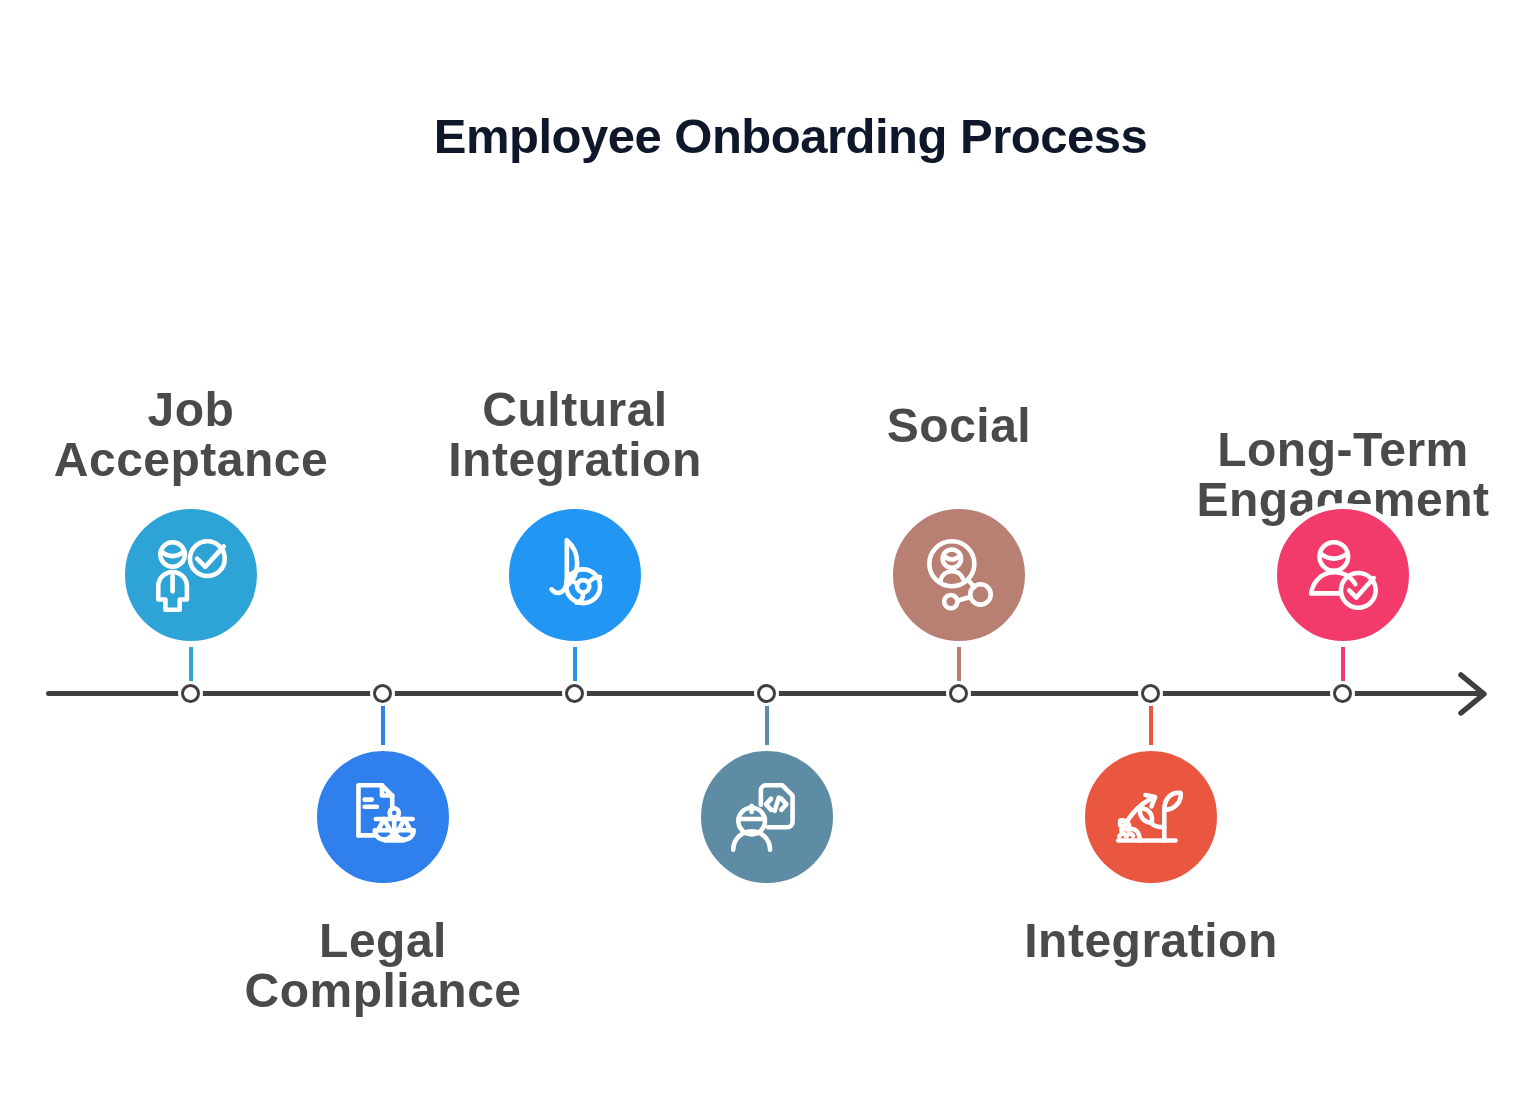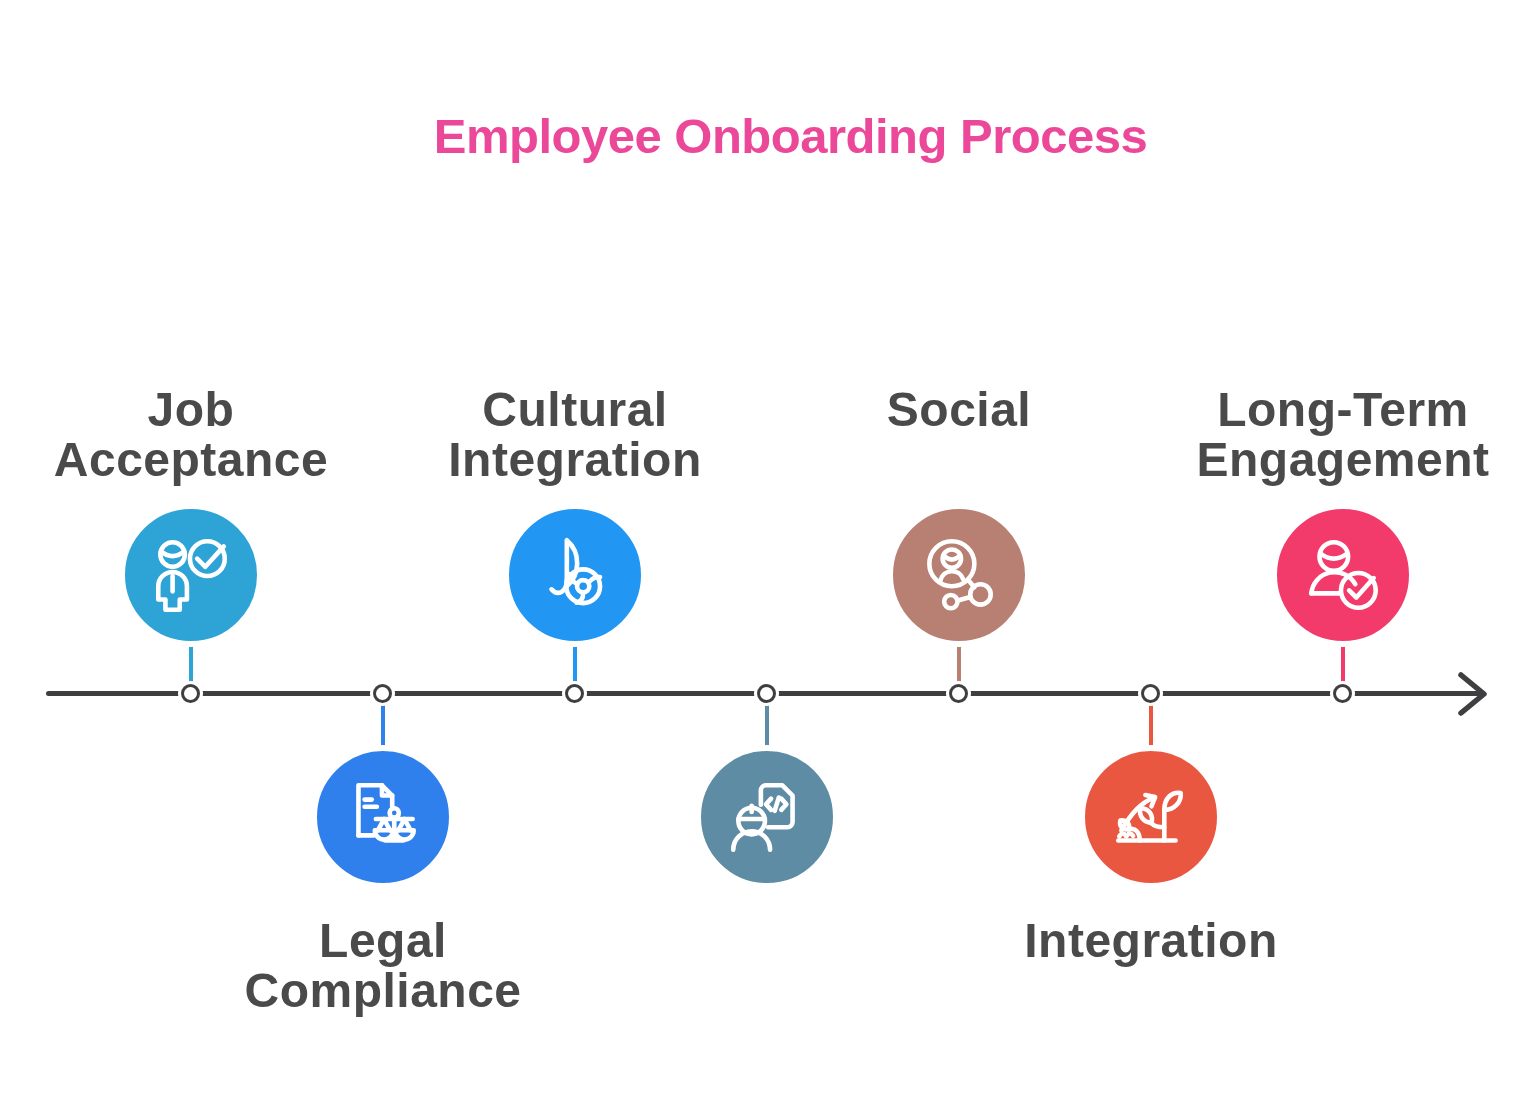--- a/index.html
+++ b/index.html
@@ -36,21 +36,21 @@
     font-weight:700; line-height:50px; letter-spacing:0.5px;
   }
   .label.top { top:385px; }
   .label.bottom { top:916px; }
 </style>
 </head>
 <body>
 
 <div class="canvas">
 
-  <div class="title" style="color: #ec4899; margin-left: 45px;">Employee Onboarding Process</div>
+  <div class="title" style="color: #0f172a; margin-left: 45px;">Employee Onboarding Process</div>
 
   <div class="tl-line" style="left: 46px; width: 1438px; background-color: rgb(63, 63, 66);"></div>
   <svg class="tl-arrow" width="34" height="48" viewBox="0 0 34 48">
     <path d="M5,5 L28,24 L5,43" fill="none" stroke-width="5.5" stroke-linecap="round" stroke-linejoin="round" style="stroke: rgb(63, 63, 66);"></path>
   </svg>
 
   <div class="stem top" style="left: 189px; background-color: rgb(46, 163, 214);"></div>
   <div class="label top" style="left: 11px; color: rgb(74, 74, 74);">
     <div>Job</div>
     <div>Acceptance</div>
@@ -118,21 +118,21 @@
       <path d="M58,26 L63,31.5 L58,37"></path>
       <circle cx="29" cy="48" r="13"></circle>
       <path d="M16,46 H42"></path>
       <path d="M29,33 V39"></path>
       <path d="M11,76 A18,18 0 0 1 47,76"></path>
     </svg>
   </div>
   <div class="dot" style="left: 757px; border-color: rgb(63, 63, 66);"></div>
 
   <div class="stem top" style="left: 957px; background-color: rgb(184, 127, 115);"></div>
-  <div class="label top" style="left: 779px; color: rgb(74, 74, 74);">
+  <div class="label top" style="left: 779px; color: rgb(74, 74, 74); margin-top: 16px;">
     <div>Social</div>
   </div>
   <div class="circle top" style="left: 887px; background-color: rgb(184, 127, 115);">
     <svg class="icon" viewBox="0 0 88 88">
       <circle cx="37" cy="33" r="22"></circle>
       <circle cx="37" cy="28" r="9"></circle>
       <path d="M30,26 Q37,32 44,26"></path>
       <path d="M26,49 a11.5,11.5 0 0 1 22,-1"></path>
       <path d="M53,49 L59,56"></path>
       <circle cx="65" cy="63" r="10"></circle>
@@ -157,21 +157,21 @@
       <path d="M22.5,56 C15.5,57.5 13,52.5 14,47.5 C20.5,46.5 23.5,50.5 22.5,56 Z"></path>
       <path d="M13,63 q3,-5.5 6.5,-0.5"></path>
       <path d="M20,63 q3,-5.5 6.5,-0.5"></path>
       <path d="M15,57 C25,40 34,30 47,25"></path>
       <path d="M38.5,22.5 L48,24.5 L44.5,33.5"></path>
     </svg>
   </div>
   <div class="dot" style="left: 1141px; border-color: rgb(63, 63, 66);"></div>
 
   <div class="stem top" style="left: 1341px; background-color: rgb(242, 58, 107);"></div>
-  <div class="label top" style="left: 1163px; color: rgb(74, 74, 74);">
+  <div class="label top" style="left: 1163px; color: rgb(74, 74, 74); margin-top: 40px;">
     <div>Long-Term</div>
     <div>Engagement</div>
   </div>
   <div class="circle top" style="left: 1271px; background-color: rgb(242, 58, 107);">
     <svg class="icon" viewBox="0 0 88 88">
       <circle cx="35" cy="26" r="14"></circle>
       <path d="M22,23 Q35,33 48,23"></path>
       <path d="M13,62 A23,23 0 0 1 56,53"></path>
       <path d="M13,62 H40"></path>
       <circle cx="59" cy="59" r="17"></circle>

